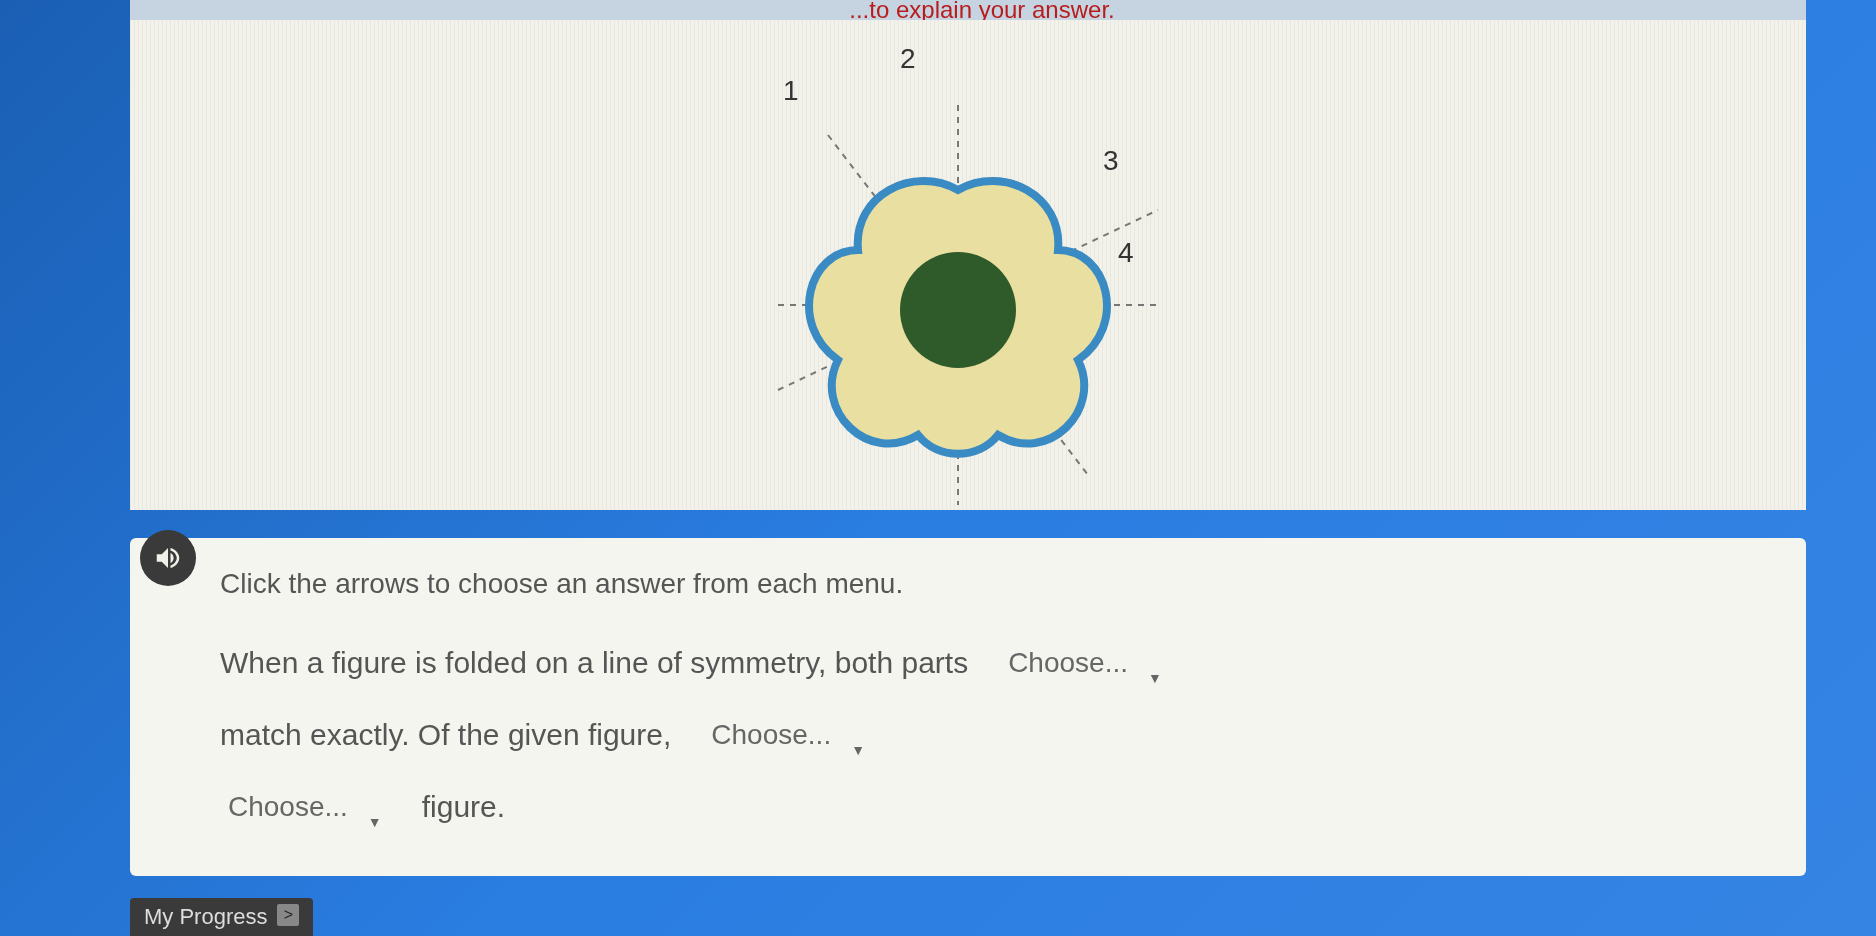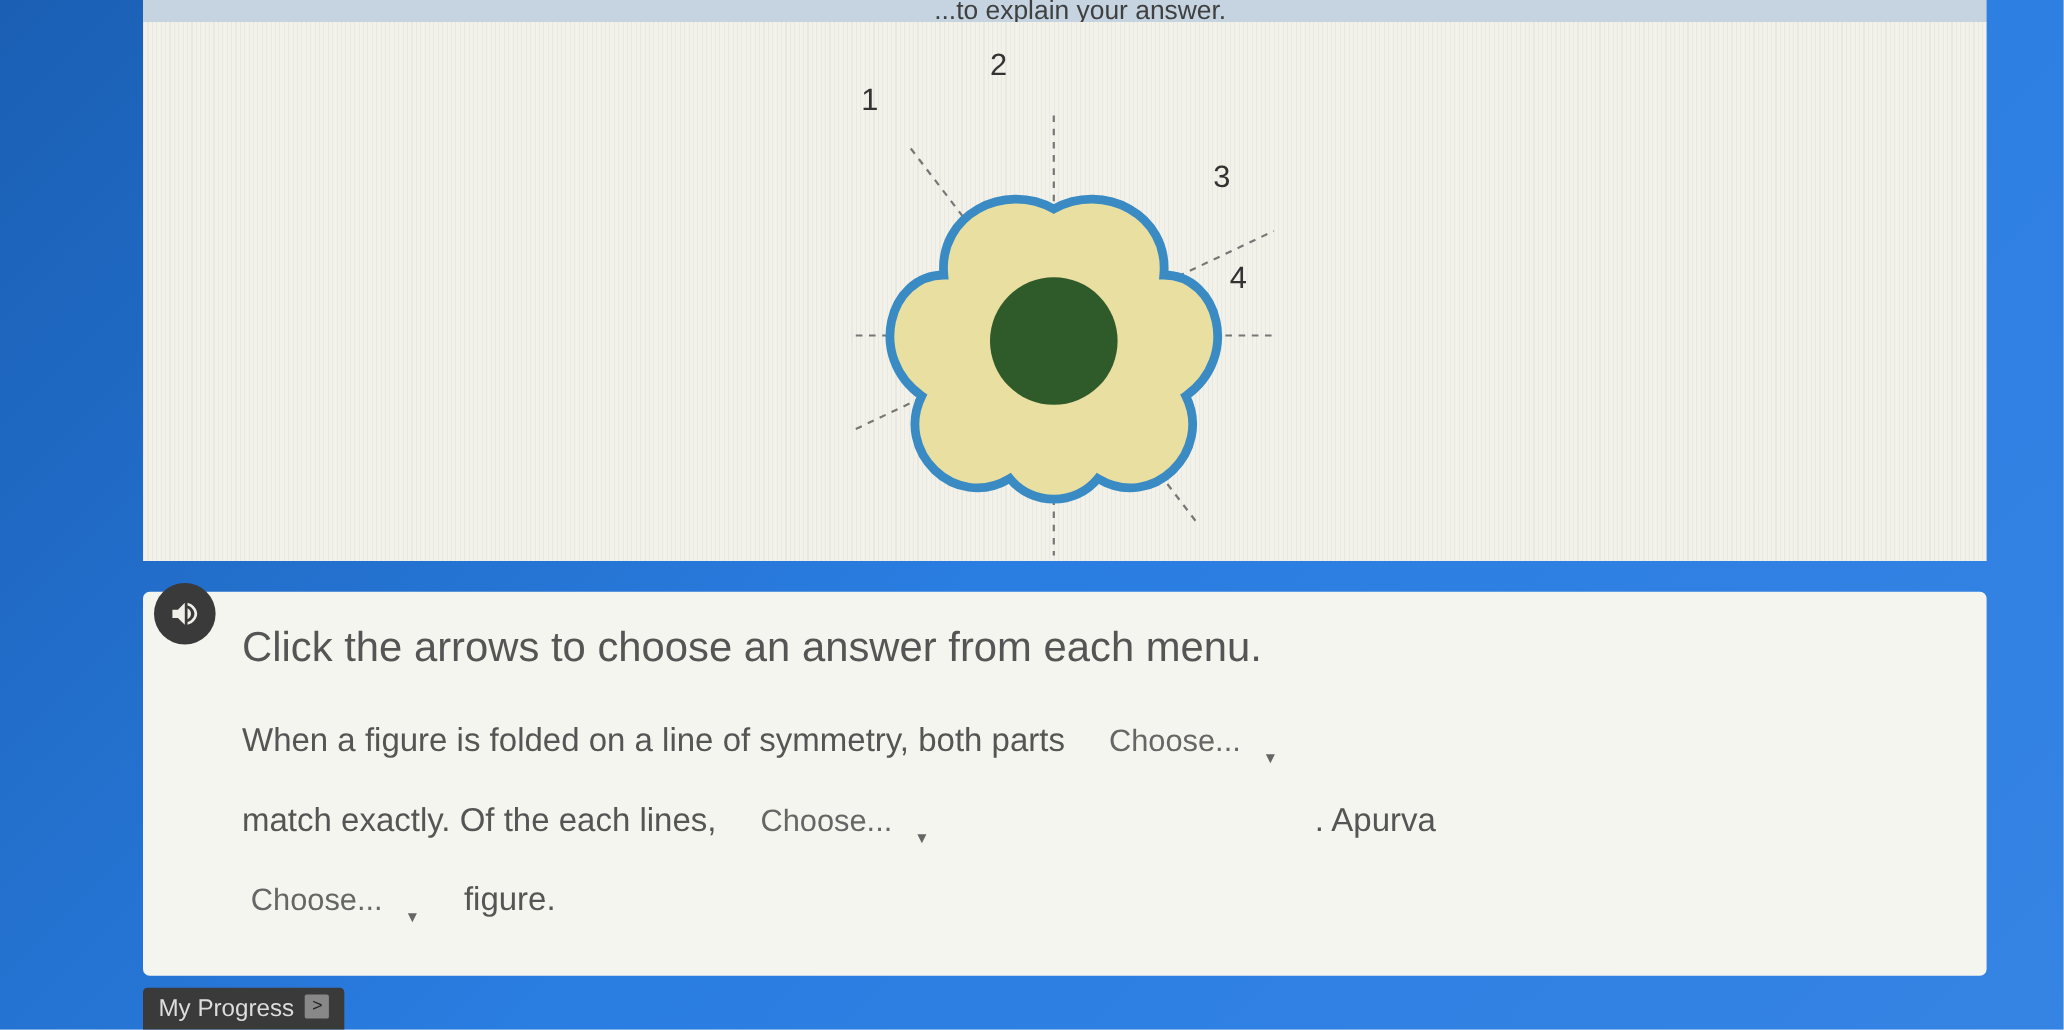--- a/index.html
+++ b/index.html
@@ -18,21 +18,21 @@
       right: 70px;
       height: 100%;
     }
     .top-bar {
       background: #c5d4e0;
       height: 20px;
       display: flex;
       align-items: center;
       justify-content: center;
       font-size: 24px;
-      color: #404040;
+      color: #b91c1c;
       font-weight: 500;
       overflow: hidden;
       padding-left: 28px;
     }
     .figure-panel {
       background: #f2f2ea;
       height: 490px;
       position: relative;
       background-image: repeating-linear-gradient(90deg, rgba(180,180,170,0.15) 0px, rgba(180,180,170,0.15) 1px, transparent 1px, transparent 4px);
     }
@@ -67,21 +67,21 @@
       border-radius: 50%;
       background: #3a3a3a;
       display: flex;
       align-items: center;
       justify-content: center;
       cursor: pointer;
       border: none;
     }
     .audio-btn svg { fill: #f0f0e8; }
     .instruction-text {
-      font-size: 38px;
+      font-size: 28px;
       color: #555;
       margin-left: 60px;
       margin-bottom: 30px;
     }
     .sentence-area {
       font-size: 30px;
       color: #555;
       line-height: 2.2;
       margin-left: 60px;
     }
@@ -178,26 +178,25 @@
 
     <div class="sentence-area">
       <div class="sentence-row">
         <span>When a figure is folded on a line of symmetry, both parts</span>
         <span class="dropdown narrow">
           <span>Choose...</span>
           <span class="arrow">▼</span>
         </span>
       </div>
       <div class="sentence-row">
-        <span>match exactly. Of the each lines,</span>
+        <span>match exactly. Of the given figure,</span>
         <span class="dropdown wide">
           <span>Choose...</span>
           <span class="arrow">▼</span>
         </span>
-        <span>. Apurva</span>
       </div>
       <div class="sentence-row">
         <span class="dropdown narrow">
           <span>Choose...</span>
           <span class="arrow">▼</span>
         </span>
         <span>figure.</span>
       </div>
     </div>
   </div>

